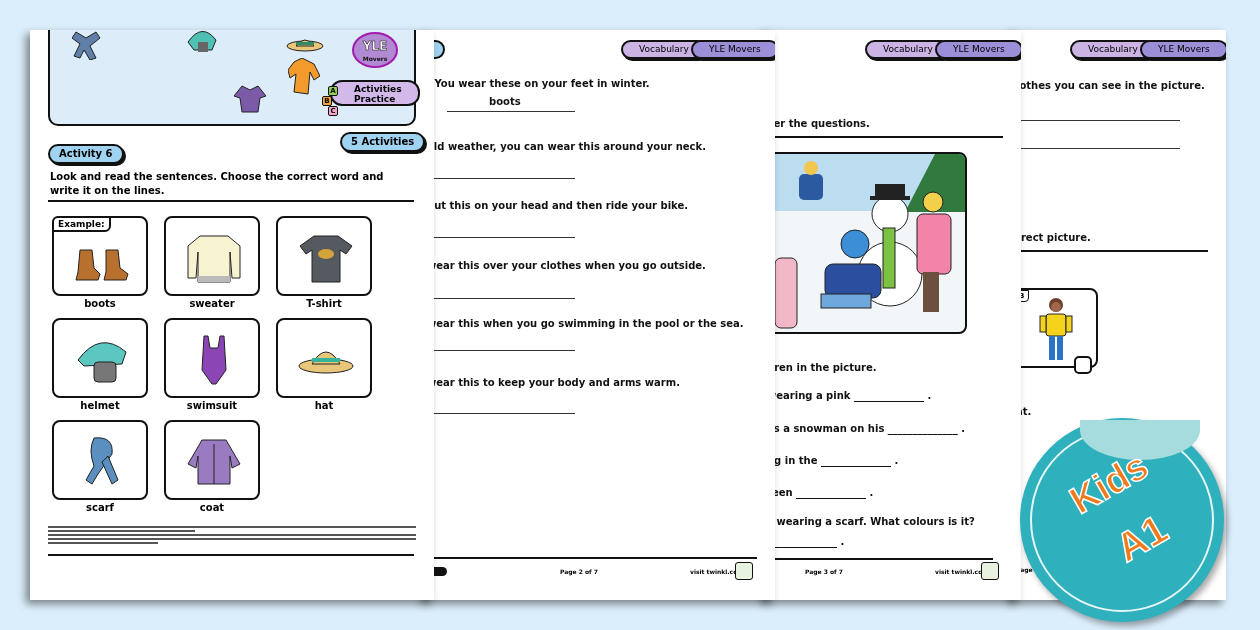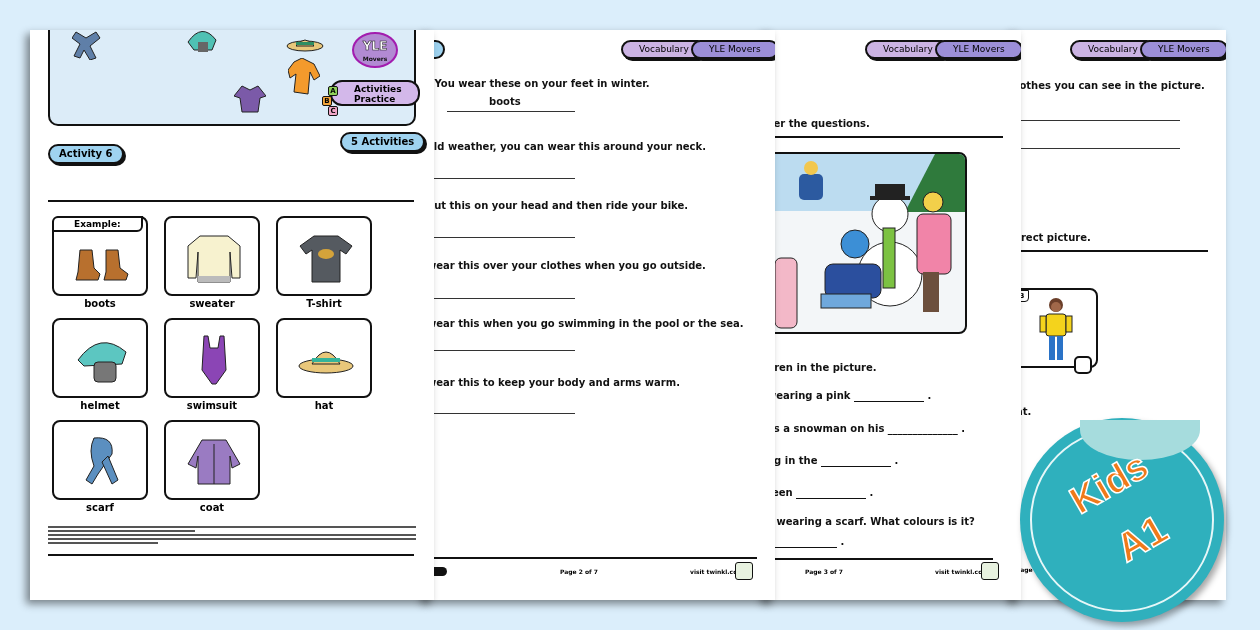--- a/index.html
+++ b/index.html
@@ -26,21 +26,21 @@
   .yle-bubble { position: absolute; left: 302px; top: 10px; width: 46px; height: 36px; background: #b28ad3; border: 2px solid #a21caf; border-radius: 50%; text-align: center; color: #fff; }
   .yle-bubble .b1 { font-size: 12px; font-weight: bold; line-height: 18px; display: block; margin-top: 3px; -webkit-text-stroke: 0.5px #111; }
   .yle-bubble .b2 { font-size: 6px; font-weight: bold; display: block; color: #111; }
   .vp-pill { position: absolute; left: 280px; top: 58px; width: 90px; height: 26px; background: #d3b8ea; border: 2px solid #111; border-radius: 12px; font-size: 9px; font-weight: bold; line-height: 10px; padding: 2px 0 0 22px; }
   .abc { position: absolute; width: 10px; height: 10px; border: 1px solid #111; border-radius: 2px; font-size: 7px; font-weight: bold; text-align: center; line-height: 8px; }
 
   .pill { position: absolute; height: 20px; background: #9fd3f0; border: 2px solid #111; border-radius: 10px; box-shadow: 2px 2px 0 #111; font-size: 10px; font-weight: bold; line-height: 16px; padding: 0 9px; }
   .instr { position: absolute; left: 20px; top: 140px; width: 350px; font-size: 10px; font-weight: bold; line-height: 14px; }
 
   .card { position: absolute; width: 96px; height: 80px; border: 2px solid #111; border-radius: 8px; background: #fff; }
-  .card .ex { position: absolute; left: -2px; top: -2px; border: 2px solid #111; border-radius: 6px 0 6px 0; font-size: 9px; font-weight: bold; padding: 1px 20px; background: #fff; }
+  .card .ex { position: absolute; left: -2px; top: -2px; border: 2px solid #111; border-radius: 6px 0 6px 0; font-size: 9px; font-weight: bold; padding: 1px 4px; background: #fff; }
   .card .art { position: absolute; left: 20px; top: 14px; width: 56px; height: 52px; }
   .clabel { position: absolute; width: 96px; text-align: center; font-size: 10px; font-weight: bold; }
 
   .disclaimer { position: absolute; left: 18px; top: 496px; width: 368px; height: 26px; }
   .disclaimer div { height: 2px; background: #555; margin-bottom: 2px; }
   .footer { position: absolute; left: 0; right: 0; top: 526px; height: 40px; }
   .esl { position: absolute; left: 18px; top: 6px; font-size: 14px; font-weight: bold; }
   .exams { position: absolute; left: 56px; top: 8px; background: #111; color: #fff; border-radius: 6px; font-size: 6px; padding: 2px 6px; }
   .pgnum { position: absolute; top: 10px; font-size: 6px; font-weight: bold; }
   .visit { position: absolute; top: 10px; font-size: 6px; font-weight: bold; }
@@ -177,20 +177,21 @@
       <span class="b2">Movers</span>
     </div>
     <div class="vp-pill">Activities Practice</div>
     <div class="abc" style="left:278px;top:64px;background:#8fcf5a;">A</div>
     <div class="abc" style="left:272px;top:74px;background:#f4a53a;">B</div>
     <div class="abc" style="left:278px;top:84px;background:#f2a6c8;">C</div>
   </div>
 
   <div class="pill" style="left:18px;top:114px;">Activity 6</div>
   <div class="pill" style="left:310px;top:102px;">5 Activities</div>
+  <div class="instr">Look and read the sentences. Choose the correct word and write it on the lines.</div>
   <div class="rule" style="left:18px;top:170px;width:366px;"></div>
 
   <div class="card" style="left:22px;top:186px;">
     <div class="ex">Example:</div>
     <svg class="art" viewBox="0 0 56 52">
         <path d="M6 18 L18 18 L20 36 L26 42 L24 48 L2 48 L4 40Z" fill="#b8702e" stroke="#222"></path>
         <path d="M32 18 L44 18 L46 36 L54 42 L52 48 L30 48 L32 40Z" fill="#b8702e" stroke="#222"></path>
       </svg>
   </div>
   <div class="clabel" style="left:22px;top:268px;">boots</div>

